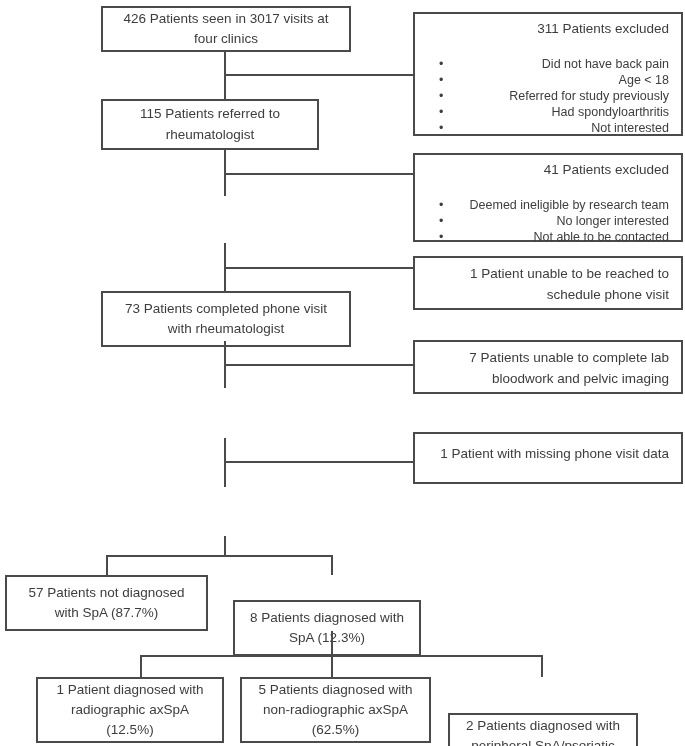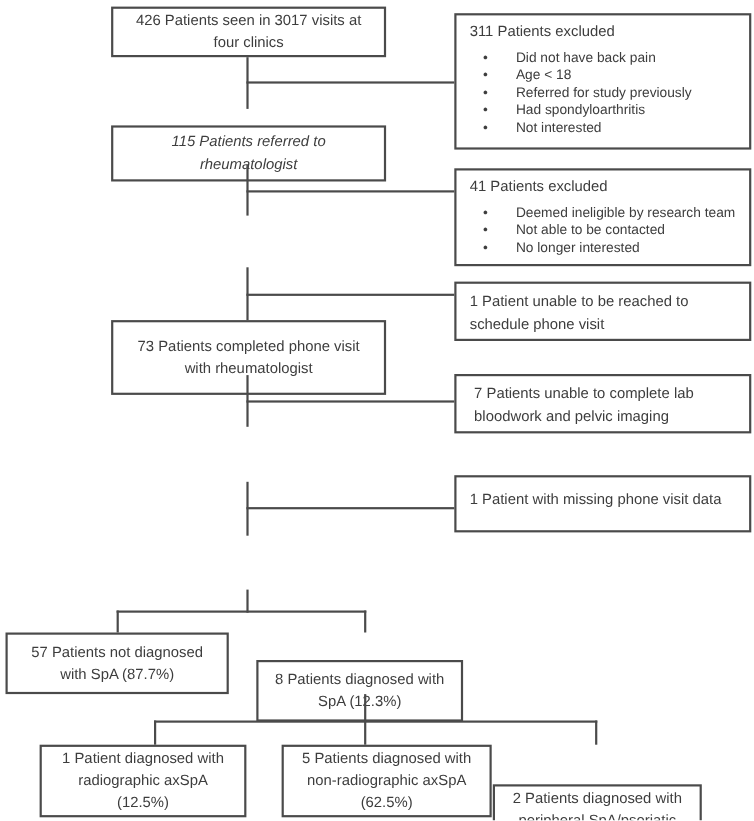--- a/index.html
+++ b/index.html
@@ -25,29 +25,29 @@
   }
   .box.center {
     display: flex;
     align-items: center;
     justify-content: center;
     text-align: center;
     padding: 4px 12px;
   }
   .box.topleft {
     padding: 6px 12px;
-    text-align: left;
+    text-align: right;
   }
   .side-title {
     font-size: 13.5px;
     line-height: 1.4;
   }
   ul.bullets {
     list-style: none;
-    margin-top: 5px;
+    margin-top: 17px;
   }
   ul.bullets li {
     position: relative;
     padding-left: 42px;
     font-size: 12.5px;
     line-height: 1.28;
   }
   ul.bullets li::before {
     content: "\2022";
     position: absolute;
@@ -61,60 +61,60 @@
   .vline { width: 2px; }
   .hline { height: 2px; }
 </style>
 </head>
 <body>
 
 <div class="canvas">
 
   <div class="box center" style="left:101px; top:6px; width:250px; height:46px;">426 Patients seen in 3017 visits at four clinics</div>
 
-  <div class="box center" style="left:101px; top:114px; width:250px; height:51px;font-style:italic;">115 Patients referred to rheumatologist</div>
+  <div class="box center" style="left:101px; top:99px; width:218px; height:51px;">115 Patients referred to rheumatologist</div>
 
 
-  <div class="box center" style="left:101px; top:291px; width:250px; height:68px;">73 Patients completed phone visit with rheumatologist</div>
+  <div class="box center" style="left:101px; top:291px; width:250px; height:56px;">73 Patients completed phone visit with rheumatologist</div>
 
 
 
   <div class="box topleft" style="left:413px; top:12px; width:270px; height:124px;">
     <div class="side-title">311 Patients excluded</div>
     <ul class="bullets">
       <li>Did not have back pain</li>
       <li>Age &lt; 18</li>
       <li>Referred for study previously</li>
       <li>Had spondyloarthritis</li>
       <li>Not interested</li>
     </ul>
   </div>
 
   <div class="box topleft" style="left:413px; top:153px; width:270px; height:89px;">
     <div class="side-title">41 Patients excluded</div>
     <ul class="bullets">
       <li>Deemed ineligible by research team</li>
+      <li>No longer interested</li>
       <li>Not able to be contacted</li>
-      <li>No longer interested</li>
     </ul>
   </div>
 
   <div class="box topleft" style="left:413px; top:256px; width:270px; height:54px; line-height:1.55;">1 Patient unable to be reached to schedule phone visit</div>
 
   <div class="box topleft" style="left:413px; top:340px; width:270px; height:54px; line-height:1.55;padding-left:16px;">7 Patients unable to complete lab bloodwork and pelvic imaging</div>
 
   <div class="box topleft" style="left:413px; top:432px; width:270px; height:52px; padding-top:10px;">1 Patient with missing phone visit data</div>
 
   <div class="box center" style="left:5px; top:575px; width:203px; height:56px;">57 Patients not diagnosed with SpA (87.7%)</div>
 
   <div class="box center" style="left:233px; top:600px; width:188px; height:56px;">8 Patients diagnosed with SpA (12.3%)</div>
 
   <div class="box center" style="left:36px; top:677px; width:188px; height:66px;">1 Patient diagnosed with radiographic axSpA (12.5%)</div>
 
-  <div class="box center" style="left:240px; top:677px; width:191px; height:66px;margin-left:16px;">5 Patients diagnosed with non-radiographic axSpA (62.5%)</div>
+  <div class="box center" style="left:240px; top:677px; width:191px; height:66px;">5 Patients diagnosed with non-radiographic axSpA (62.5%)</div>
 
   <div class="box center" style="left:448px; top:677px; width:190px; height:66px;margin-top:36px;">2 Patients diagnosed with peripheral SpA/psoriatic arthritis (25%)</div>
 
   <div class="vline" style="left:224px; top:52px;  height:47px;"></div>
   <div class="vline" style="left:224px; top:150px; height:46px;"></div>
   <div class="vline" style="left:224px; top:243px; height:48px;"></div>
   <div class="vline" style="left:224px; top:341px; height:47px;"></div>
   <div class="vline" style="left:224px; top:438px; height:49px;"></div>
   <div class="vline" style="left:224px; top:536px; height:21px;"></div>
 

